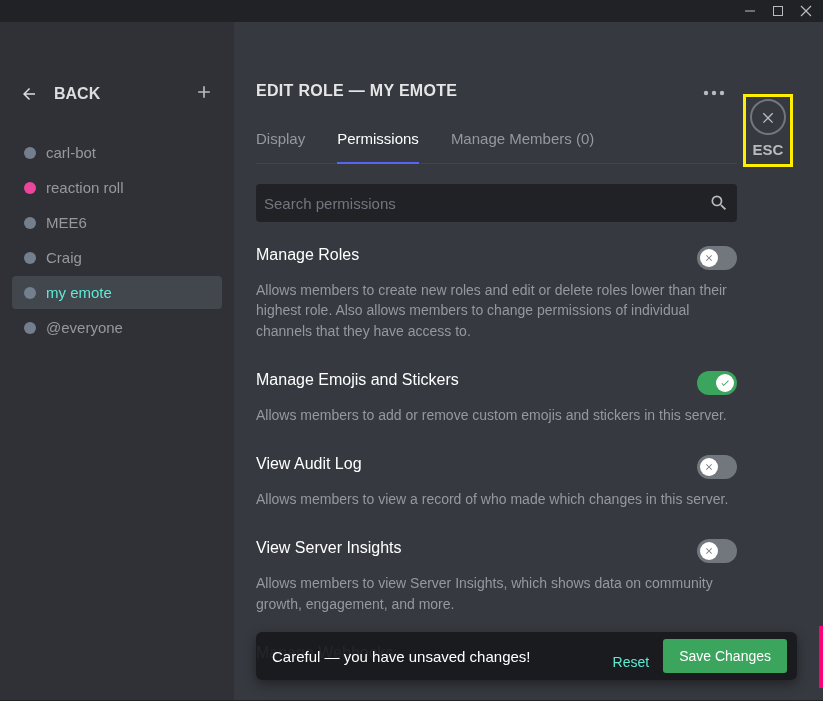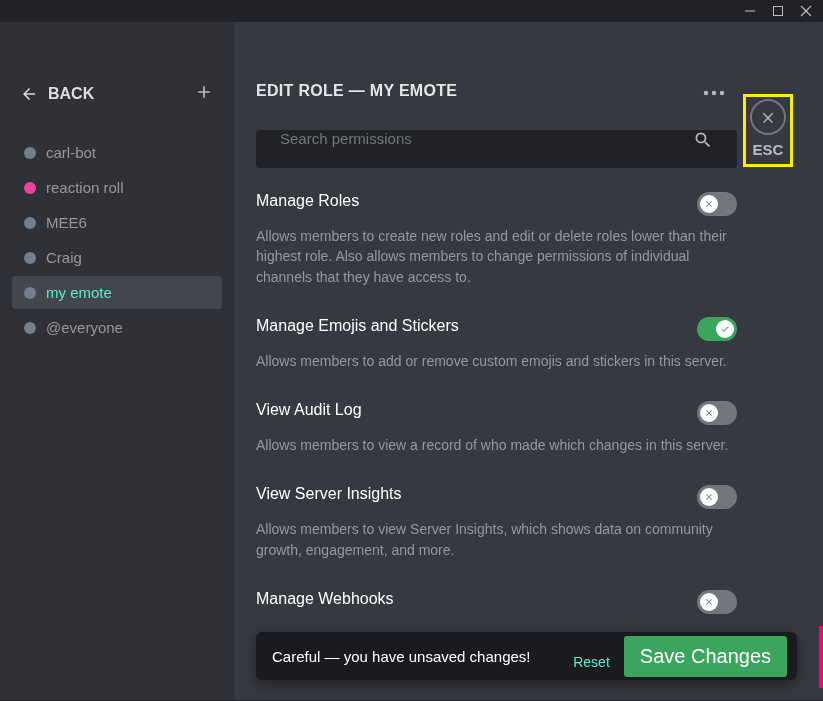--- a/index.html
+++ b/index.html
@@ -43,21 +43,21 @@
   }
   .sidebar-header {
     display: flex;
     align-items: center;
     justify-content: space-between;
     padding: 0 8px 30px 8px;
   }
   .back-btn {
     display: flex;
     align-items: center;
-    gap: 10px;
+    gap: 16px;
     color: #dcddde;
     font-weight: 600;
     font-size: 16px;
     cursor: pointer;
   }
   .add-btn {
     color: #b9bbbe;
     cursor: pointer;
   }
   .role-item {
@@ -154,22 +154,22 @@
     left: 0;
     right: 0;
     height: 2px;
     background: #5865f2;
   }
   .search-wrap {
     margin-top: 20px;
     background: #202225;
     border-radius: 4px;
     display: flex;
-    align-items: flex-start;
-    padding: 0 24px;
+    align-items: center;
+    padding: 0 8px;
     height: 38px;
     gap: 28px;
   }
   .search-input {
     flex: 1;
     background: transparent;
     border: none;
     outline: none;
     color: #dcddde;
     font-size: 15px;
@@ -248,21 +248,21 @@
     color: #5eead4;
     font-size: 14px;
     padding: 8px 14px;
     cursor: pointer;
     margin-top: 11px;
   }
   .save-btn {
     background: #3ba55d;
     border: none;
     color: #fff;
-    font-size: 20px;
+    font-size: 14px;
     font-weight: 500;
     padding: 9px 16px;
     border-radius: 3px;
     cursor: pointer;
   }
   .save-highlight {
     position: absolute;
     border: 4px solid #ff0078;
     pointer-events: none;
   }
@@ -340,20 +340,25 @@
         <div class="page-title">EDIT ROLE — MY EMOTE</div>
         <div class="more-btn">
           <svg width="22" height="6" viewBox="0 0 22 6">
             <circle cx="3" cy="3" r="2.2" fill="currentColor"></circle>
             <circle cx="11" cy="3" r="2.2" fill="currentColor"></circle>
             <circle cx="19" cy="3" r="2.2" fill="currentColor"></circle>
           </svg>
         </div>
       </div>
 
+      <div class="tabs" id="tabs-container">
+          <div class="tab">Display</div>
+          <div class="tab active">Permissions</div>
+          <div class="tab">Manage Members (0)</div>
+        </div>
 
       <div class="search-wrap">
         <input class="search-input" placeholder="Search permissions" style="">
         <svg class="search-icon" width="20" height="20" viewBox="0 0 24 24">
             <path d="M15.5 14h-.79l-.28-.27A6.471 6.471 0 0016 9.5 6.5 6.5 0 109.5 16c1.61 0 3.09-.59 4.23-1.57l.27.28v.79l5 4.99L20.49 19l-4.99-5zm-6 0C7.01 14 5 11.99 5 9.5S7.01 5 9.5 5 14 7.01 14 9.5 11.99 14 9.5 14z" fill="currentColor"></path>
           </svg>
       </div>
 
       <div class="perm-list" id="perm-container">
           <div class="perm">

